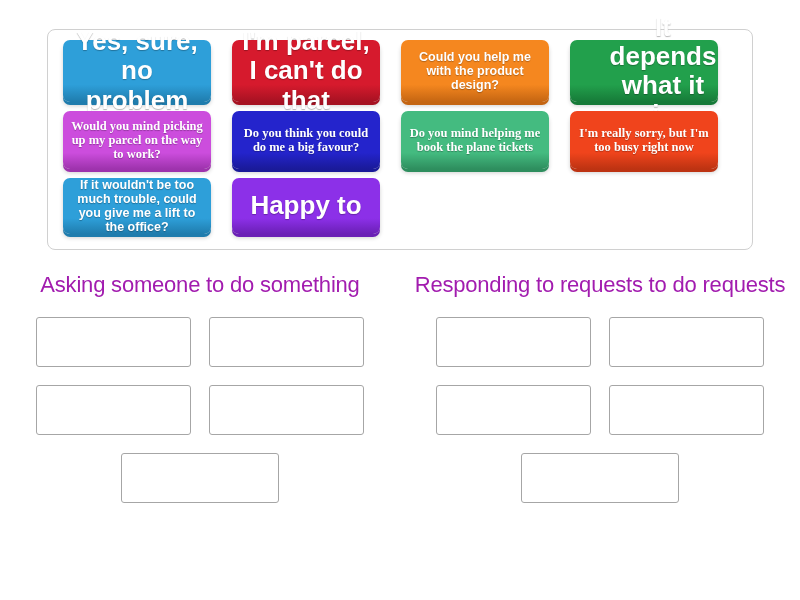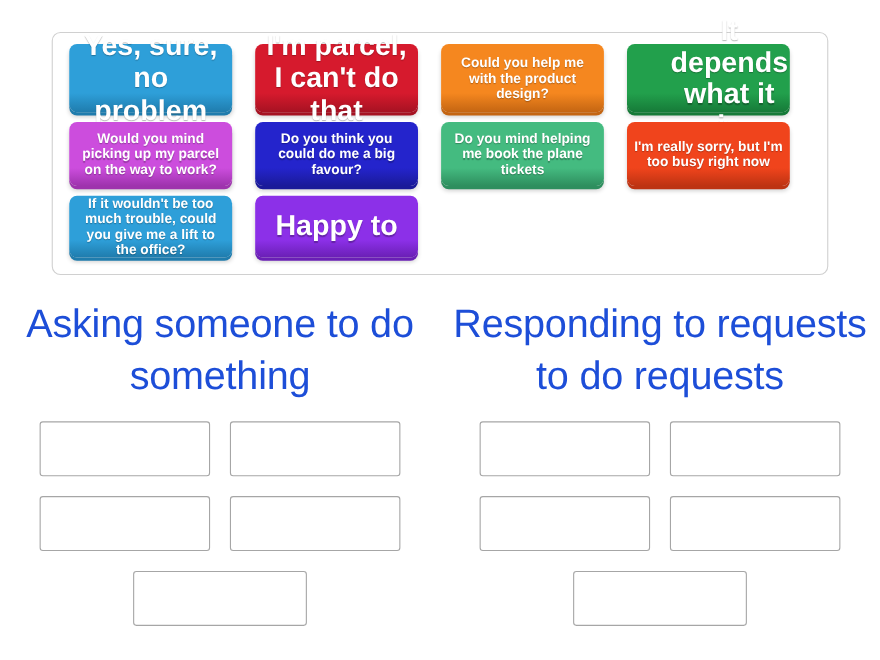--- a/index.html
+++ b/index.html
@@ -57,43 +57,43 @@
     font-weight: bold;
     line-height: 1.12;
     padding: 4px 6px;
     text-shadow: 0 1px 1px rgba(0,0,0,0.28);
     cursor: pointer;
     user-select: none;
   }
   .tile:nth-child(4n) { margin-right: 0; }
 
   .tile.row-tall { height: 62px; font-size: 19px; }
-  .tile.row-mid  { height: 58px; font-size: 14.5px; }
+  .tile.row-mid  { height: 58px; font-size: 14.5px; font-family: Liberation Serif, serif; }
   .tile.row-low  { height: 56px; font-size: 14.5px; }
   .tile.big      { font-size: 26px; }
   .tile.small    { font-size: 12.5px; }
 
   
   .columns {
     position: absolute;
     left: 0;
     top: 270px;
     width: 800px;
     display: flex;
   }
   .column {
     width: 400px;
     display: flex;
     flex-direction: column;
     align-items: center;
   }
   .column-title {
-    font-size: 36px;
+    font-size: 22px;
     line-height: 1.32;
-    color: #1d4ed8;
+    color: #a21caf;
     text-align: center;
     font-weight: normal;
     margin: 0 0 18px 0;
     letter-spacing: -0.2px;
   }
   .slots {
     display: flex;
     flex-wrap: wrap;
     justify-content: center;
     width: 364px;

